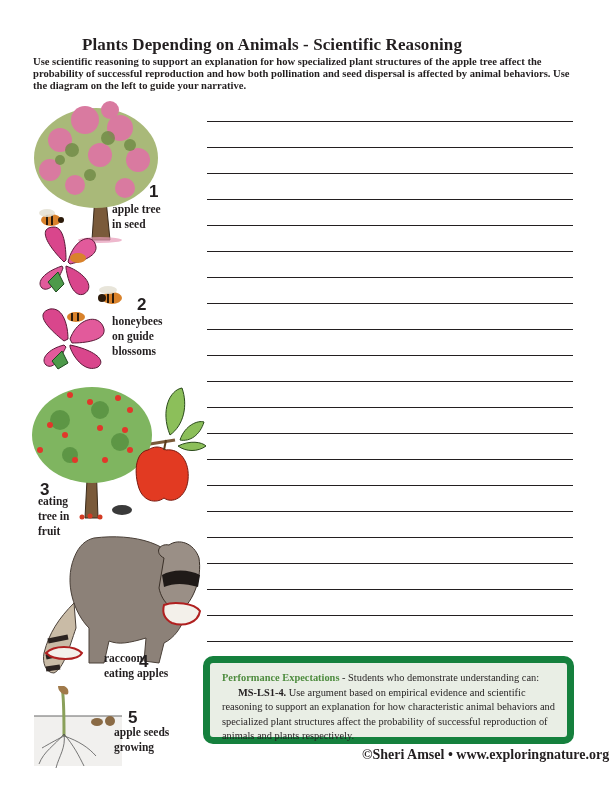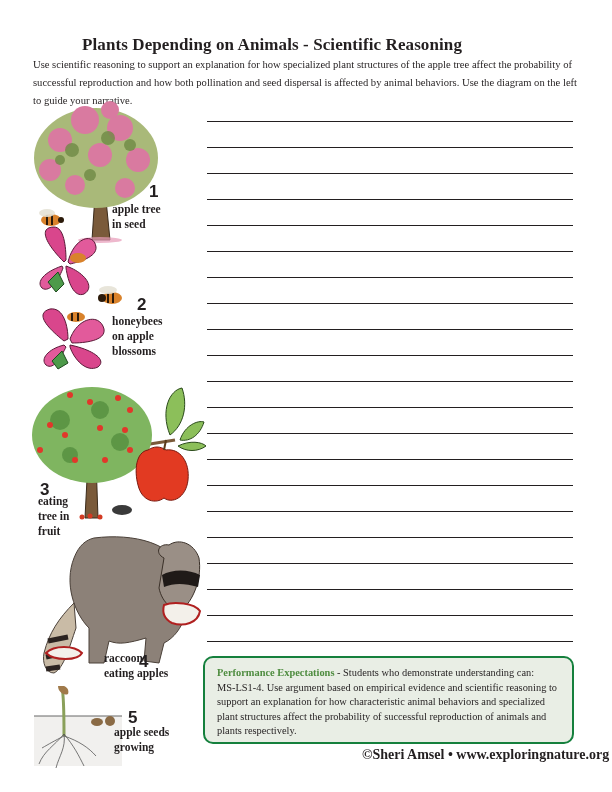--- a/index.html
+++ b/index.html
@@ -1,31 +1,31 @@
 <!DOCTYPE html>
 <html><head>
 <meta charset="utf-8">
 <style>
   html, body { margin: 0; padding: 0; background: #ffffff; }
   body { width: 612px; height: 792px; position: relative; overflow: hidden;
          font-family: "Liberation Serif", "DejaVu Serif", serif; color: #231f20; }
   .title { position: absolute; top: 35px; left: 0; width: 544px; text-align: center;
            font-size: 17px; font-weight: bold; letter-spacing: 0.1px; }
   .intro { position: absolute; top: 56px; left: 33px; width: 550px; font-size: 10.6px;
-           line-height: 18px; }
+           line-height: 12px; font-weight: bold; }
   .lines { position: absolute; left: 207px; top: 0; width: 366px; height: 792px; }
   .line { position: absolute; left: 0; width: 366px; height: 0; border-top: 1.3px solid #231f20; }
   .label { position: absolute; font-weight: bold; font-size: 11.5px; line-height: 15px; }
   .num { position: absolute; font-family: "Liberation Sans", "DejaVu Sans", sans-serif;
          font-weight: bold; font-size: 17px; }
   .pe-box { position: absolute; left: 203px; top: 656px; width: 371px; height: 88px;
-            background: #e9eee5; border: 2px solid #15803d; border-radius: 10px; box-sizing: border-box;
+            background: #e9eee5; border: 7px solid #15803d; border-radius: 10px; box-sizing: border-box;
             padding: 8px 10px 0 12px; font-size: 10.4px; line-height: 14.5px; }
   .pe-title { color: #4e8c3f; font-weight: bold; }
-  .pe-code { font-weight: normal; }
+  .pe-code { font-weight: bold; margin-left: 16px; }
   .footer { position: absolute; left: 362px; top: 747px; font-size: 14px; font-weight: bold; }
   svg.art { position: absolute; }
 </style>
 </head>
 <body>
 
 <div class="title">Plants Depending on Animals - Scientific Reasoning</div>
 <div class="intro">Use scientific reasoning to support an explanation for how specialized plant structures of the apple tree affect the probability of successful reproduction and how both pollination and seed dispersal is affected by animal behaviors. Use the diagram on the left to guide your narrative.</div>
 
 <div class="lines" id="lines">
@@ -107,21 +107,21 @@
   <path d="M36 36 C44 14 66 10 70 26 C72 38 50 40 38 40Z" fill="#e25a9b" stroke="#5a1a38" stroke-width="1"></path>
   <path d="M36 42 C56 46 74 56 64 64 C52 70 40 56 36 44Z" fill="#d9468c" stroke="#5a1a38" stroke-width="1"></path>
   <path d="M30 42 C14 46 6 56 12 62 C20 68 28 52 32 44Z" fill="#e25a9b" stroke="#5a1a38" stroke-width="1"></path>
   <path d="M18 58 L28 48 L34 60 L24 66Z" fill="#4d9a4a" stroke="#1f4a1f" stroke-width="1"></path>
   <ellipse cx="42" cy="14" rx="9" ry="5" fill="#d9822b"></ellipse>
     <path d="M38 10 v8 M44 10 v8" stroke="#2b1a0a" stroke-width="2"></path>
 </svg>
 <div class="num" style="left:137px;top:295px">2</div>
 <div class="label" style="left:112px;top:314px;width:68px">
   <div>honeybees</div>
-  <div>on apple</div>
+  <div>on guide</div>
   <div>blossoms</div>
 </div>
 
 <svg class="art" style="left:30px;top:380px" width="178" height="140" viewBox="0 0 178 140">
   <path d="M55 138 L58 80 L45 65 L58 70 L65 55 L66 80 L68 138Z" fill="#7a5a3a" stroke="#3a2a1a" stroke-width="1"></path>
   <path d="M70 72 L145 60" stroke="#7a5a3a" stroke-width="3"></path>
   <ellipse cx="62" cy="55" rx="60" ry="48" fill="#7fb560"></ellipse>
   <g fill="#4f8a3b" opacity="0.7">
       <circle cx="30" cy="40" r="10"></circle>
       <circle cx="70" cy="30" r="9"></circle>

